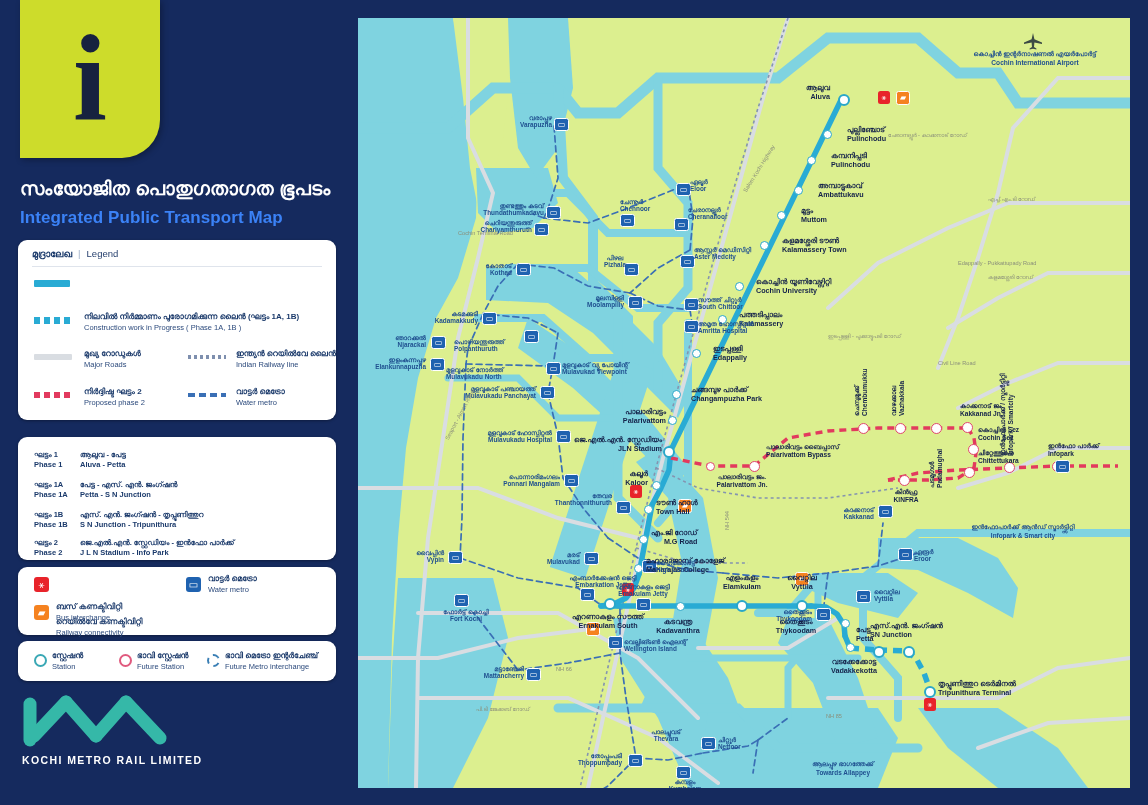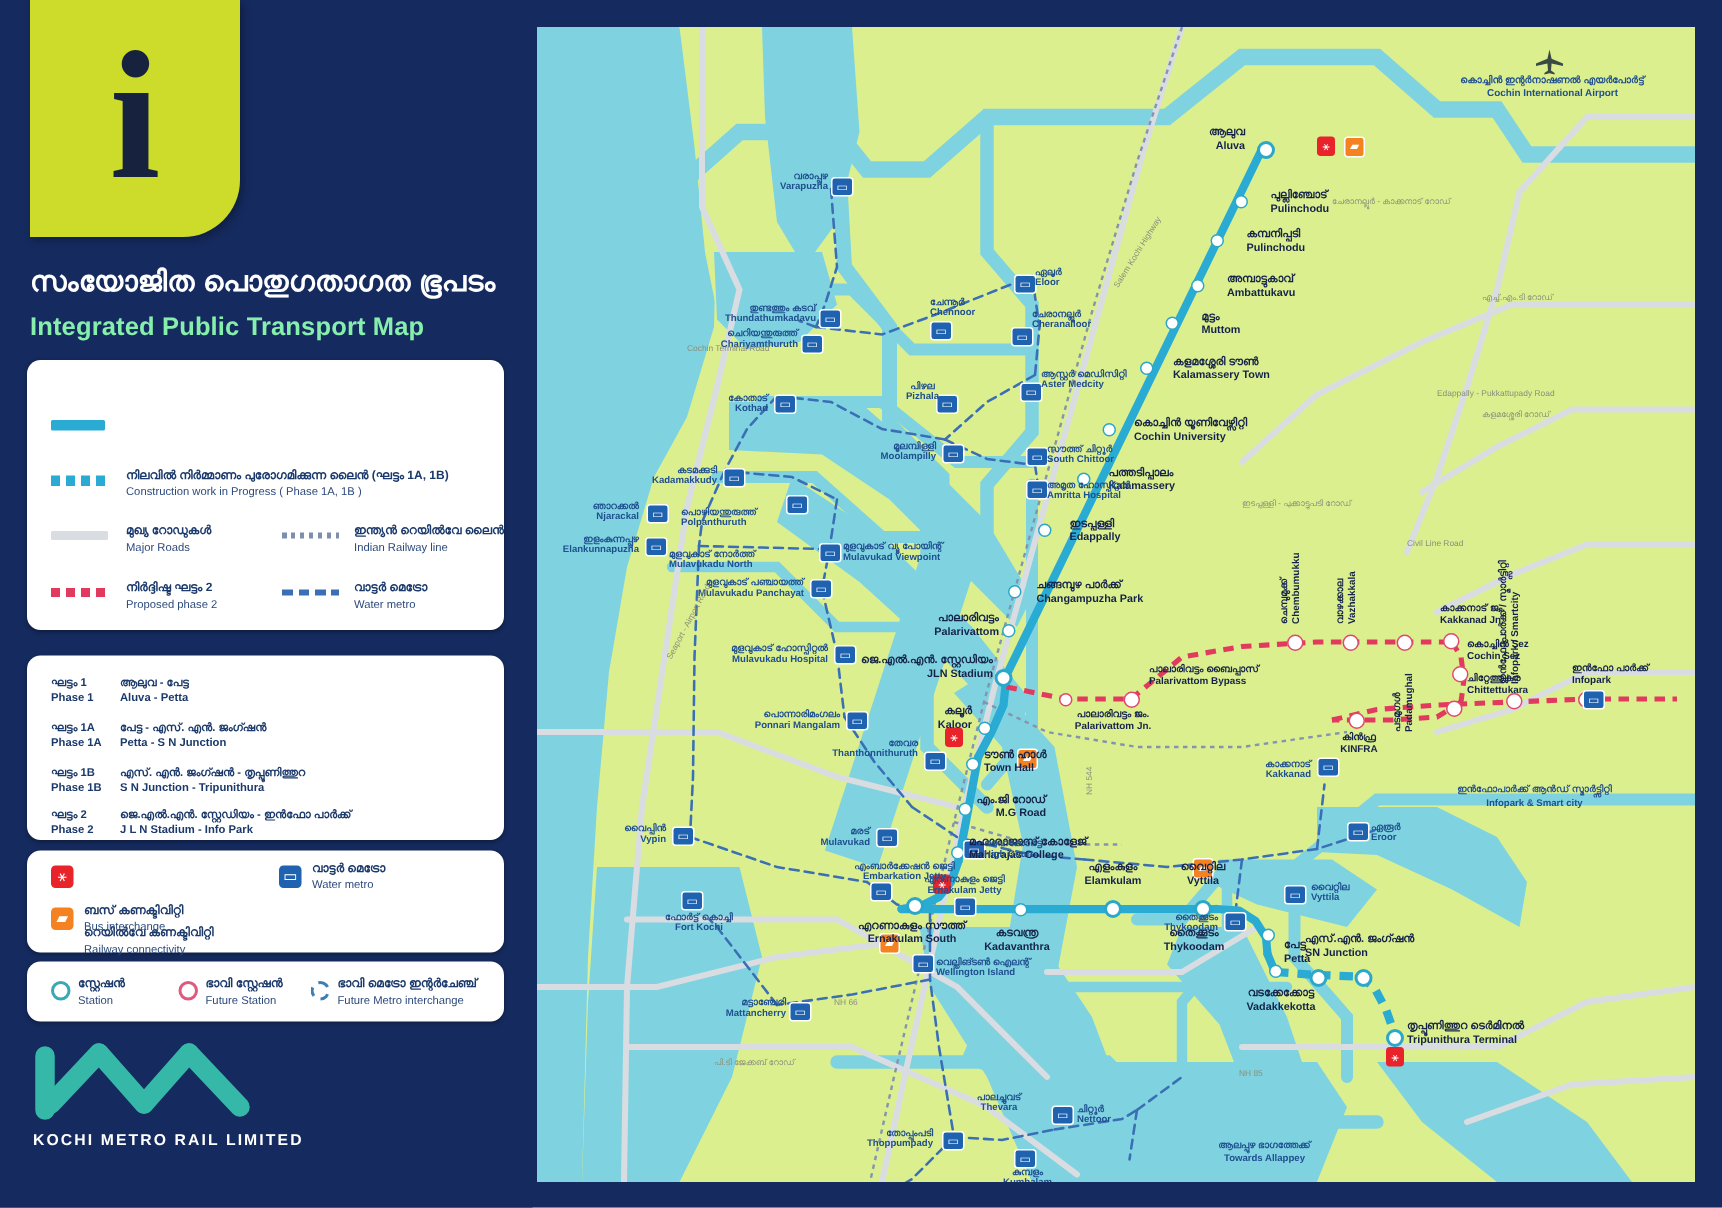--- a/index.html
+++ b/index.html
@@ -26,21 +26,21 @@
     position:absolute;left:0;right:0;top:8px;
     text-align:center;font-size:122px;line-height:140px;
     color:#17223f;font-family:"Liberation Serif", serif;font-weight:700;
   }
   #title-ml{
     position:absolute;left:20px;top:178px;width:330px;
     color:#ffffff;font-size:19px;font-weight:700;letter-spacing:.2px;
   }
   #title-en{
     position:absolute;left:20px;top:208px;width:330px;
-    color:#86efac;font-size:17px;font-weight:600;letter-spacing:.1px;
+    color:#3b82f6;font-size:17px;font-weight:600;letter-spacing:.1px;
   }
   .card{
     position:absolute;left:18px;width:318px;
     background:#ffffff;border-radius:9px;
     box-shadow:0 1px 3px rgba(0,0,0,.35);
   }
   #legend-card{top:240px;height:180px;}
   #phase-card{top:437px;height:123px;}
   #conn-card{top:567px;height:68px;}
   #station-card{top:641px;height:40px;}
@@ -129,20 +129,23 @@
 <div id="left-panel">
 
   <div id="info-badge">
     <div class="glyph">i</div>
   </div>
 
   <div id="title-ml">സംയോജിത പൊതുഗതാഗത ഭൂപടം</div>
   <div id="title-en">Integrated Public Transport Map</div>
 
   <div class="card" id="legend-card">
+    <div class="legend-head">
+      <span>മുദ്രാലേഖ</span><span class="sep">|</span><span class="en">Legend</span>
+    </div>
 
     <div class="sw sw-solid" style="left:16px;top:40px;"></div>
 
     <div class="sw sw-dash" style="left:16px;top:77px;"></div>
     <div class="lg-row" style="left:66px;top:71px;width:250px;">
       <div class="lg-ml">നിലവിൽ നിർമ്മാണം പുരോഗമിക്കുന്ന ലൈൻ (ഘട്ടം 1A, 1B)</div>
       <div class="lg-en">Construction work in Progress ( Phase 1A, 1B )</div>
     </div>
 
     <div class="sw sw-road" style="left:16px;top:114px;"></div>

